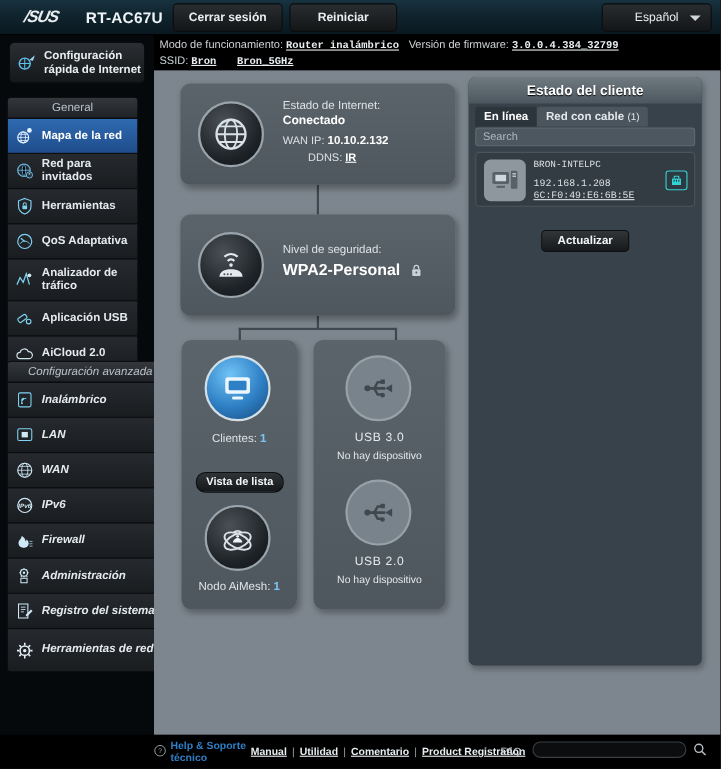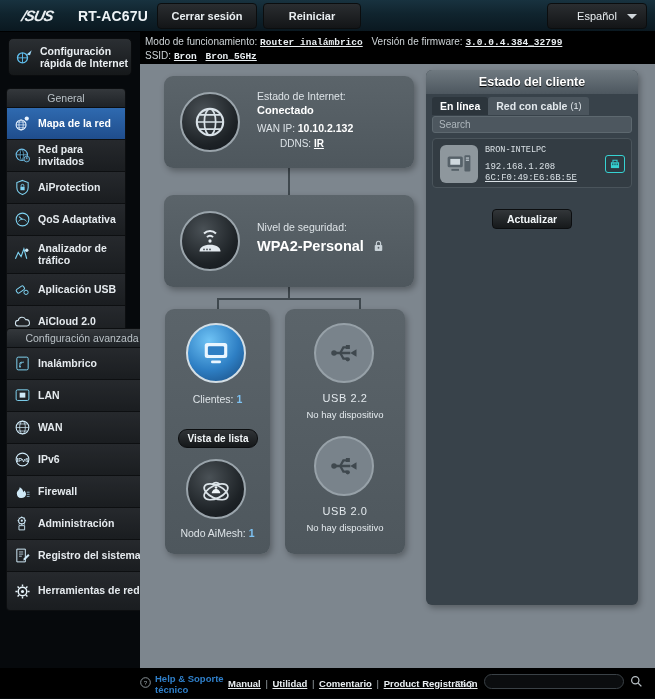--- a/index.html
+++ b/index.html
@@ -262,21 +262,21 @@
   <div class="infostrip">
     <div class="info-line1">
       <span class="info-label">Modo de funcionamiento:</span>
       <span class="info-val">Router inalámbrico</span>
       <span class="info-label" style="margin-left:6px;">Versión de firmware:</span>
       <span class="info-val">3.0.0.4.384_32799</span>
     </div>
     <div class="info-line2">
       <span class="info-label">SSID:</span>
       <span class="info-val">Bron</span>
-      <span class="info-val" style="margin-left:6px;">Bron_5GHz</span>
+      <span class="info-val" style="margin-left:16px;">Bron_5GHz</span>
     </div>
     <div class="hdr-icons">
       <span class="app-txt">App</span>
       <svg class="ic" viewBox="0 0 16 16">
         <circle cx="5.5" cy="5" r="2.6" fill="none" stroke="#c9d0d5" stroke-width="1.2"></circle>
         <circle cx="10.5" cy="5.6" r="2.2" fill="none" stroke="#c9d0d5" stroke-width="1.2"></circle>
         <path d="M1.5 13c.4-2.4 2-3.5 4-3.5s3.6 1.1 4 3.5" fill="none" stroke="#c9d0d5" stroke-width="1.2"></path>
         <path d="M9 13.2c.4-2.1 1.7-3 3.3-3s2.7.9 3.1 3" fill="none" stroke="#c9d0d5" stroke-width="1.2"></path>
       </svg>
       <svg class="ic" viewBox="0 0 16 16">
@@ -326,21 +326,21 @@
           </svg>
           <span class="nav-label">Red para invitados</span>
         </div>
 
         <div class="nav-item">
           <svg class="nav-ic" viewBox="0 0 24 24">
             <path d="M12 2l8 3v7c0 5-4 8.5-8 10-4-1.5-8-5-8-10V5z" fill="none" stroke="#7fd3f2" stroke-width="1.5"></path>
             <rect x="9" y="11" width="6" height="5" rx="1" fill="#7fd3f2"></rect>
             <path d="M10 11V9.5a2 2 0 014 0V11" fill="none" stroke="#7fd3f2" stroke-width="1.3"></path>
           </svg>
-          <span class="nav-label">AiProtection</span>
+          <span class="nav-label">Herramientas</span>
         </div>
 
         <div class="nav-item">
           <svg class="nav-ic" viewBox="0 0 24 24">
             <circle cx="12" cy="12" r="9" fill="none" stroke="#7fd3f2" stroke-width="1.5"></circle>
             <path d="M12 12L7 8" stroke="#7fd3f2" stroke-width="1.6"></path>
             <path d="M6 15a7 7 0 0112 0" fill="none" stroke="#7fd3f2" stroke-width="1.2"></path>
           </svg>
           <span class="nav-label">QoS Adaptativa</span>
         </div>
@@ -363,21 +363,21 @@
 
         <div class="nav-item">
           <svg class="nav-ic" viewBox="0 0 24 24">
             <path d="M6 17a4 4 0 010-8 5.5 5.5 0 0110.5-1A4 4 0 0118 17z" fill="none" stroke="#cfe2ec" stroke-width="1.5"></path>
           </svg>
           <span class="nav-label">AiCloud 2.0</span>
         </div>
       </div>
     </div>
 
-    <div style="position:absolute;left:0;top:296px;width:164px;">
+    <div style="position:absolute;left:0;top:296px;width:164px;font-style:italic;">
       <div class="sec-header">Configuración avanzada</div>
       <div class="nav-group">
 
         <div class="nav-item">
           <svg class="nav-ic" viewBox="0 0 24 24">
             <rect x="4" y="3" width="16" height="18" rx="2" fill="none" stroke="#7fd3f2" stroke-width="1.4"></rect>
             <path d="M8 16a6 6 0 016-6M8 13a3 3 0 013-3" fill="none" stroke="#7fd3f2" stroke-width="1.3"></path>
             <circle cx="8.5" cy="16.5" r="1.2" fill="#7fd3f2"></circle>
           </svg>
           <span class="nav-label">Inalámbrico</span>
@@ -530,21 +530,21 @@
         <div class="circle-icon circle-flat" style="left:29px;top:14px;width:60px;height:60px;">
           <svg viewBox="0 0 24 24" style="width:30px;height:30px">
             <path d="M4 12h13" stroke="#3f484e" stroke-width="2" fill="none"></path>
             <path d="M17 12l5-3v6z" fill="#3f484e"></path>
             <circle cx="4" cy="12" r="2.2" fill="#3f484e"></circle>
             <path d="M9 12l2.5-4.5h3M9 12l2.5 4.5h3" stroke="#3f484e" stroke-width="1.8" fill="none"></path>
             <rect x="13.5" y="5.6" width="3.2" height="3.2" fill="#3f484e"></rect>
             <circle cx="15" cy="17" r="1.7" fill="#3f484e"></circle>
           </svg>
         </div>
-        <div class="center-lbl" style="top:83px;font-size:11px;color:#e3e9ed;letter-spacing:.6px;">USB 2.2</div>
+        <div class="center-lbl" style="top:83px;font-size:11px;color:#e3e9ed;letter-spacing:.6px;">USB 3.0</div>
         <div class="center-lbl" style="top:100px;font-size:9.5px;color:#e3e9ed;">No hay dispositivo</div>
         <div class="circle-icon circle-flat" style="left:29px;top:127px;width:60px;height:60px;">
           <svg viewBox="0 0 24 24" style="width:30px;height:30px">
             <path d="M4 12h13" stroke="#3f484e" stroke-width="2" fill="none"></path>
             <path d="M17 12l5-3v6z" fill="#3f484e"></path>
             <circle cx="4" cy="12" r="2.2" fill="#3f484e"></circle>
             <path d="M9 12l2.5-4.5h3M9 12l2.5 4.5h3" stroke="#3f484e" stroke-width="1.8" fill="none"></path>
             <rect x="13.5" y="5.6" width="3.2" height="3.2" fill="#3f484e"></rect>
             <circle cx="15" cy="17" r="1.7" fill="#3f484e"></circle>
           </svg>

